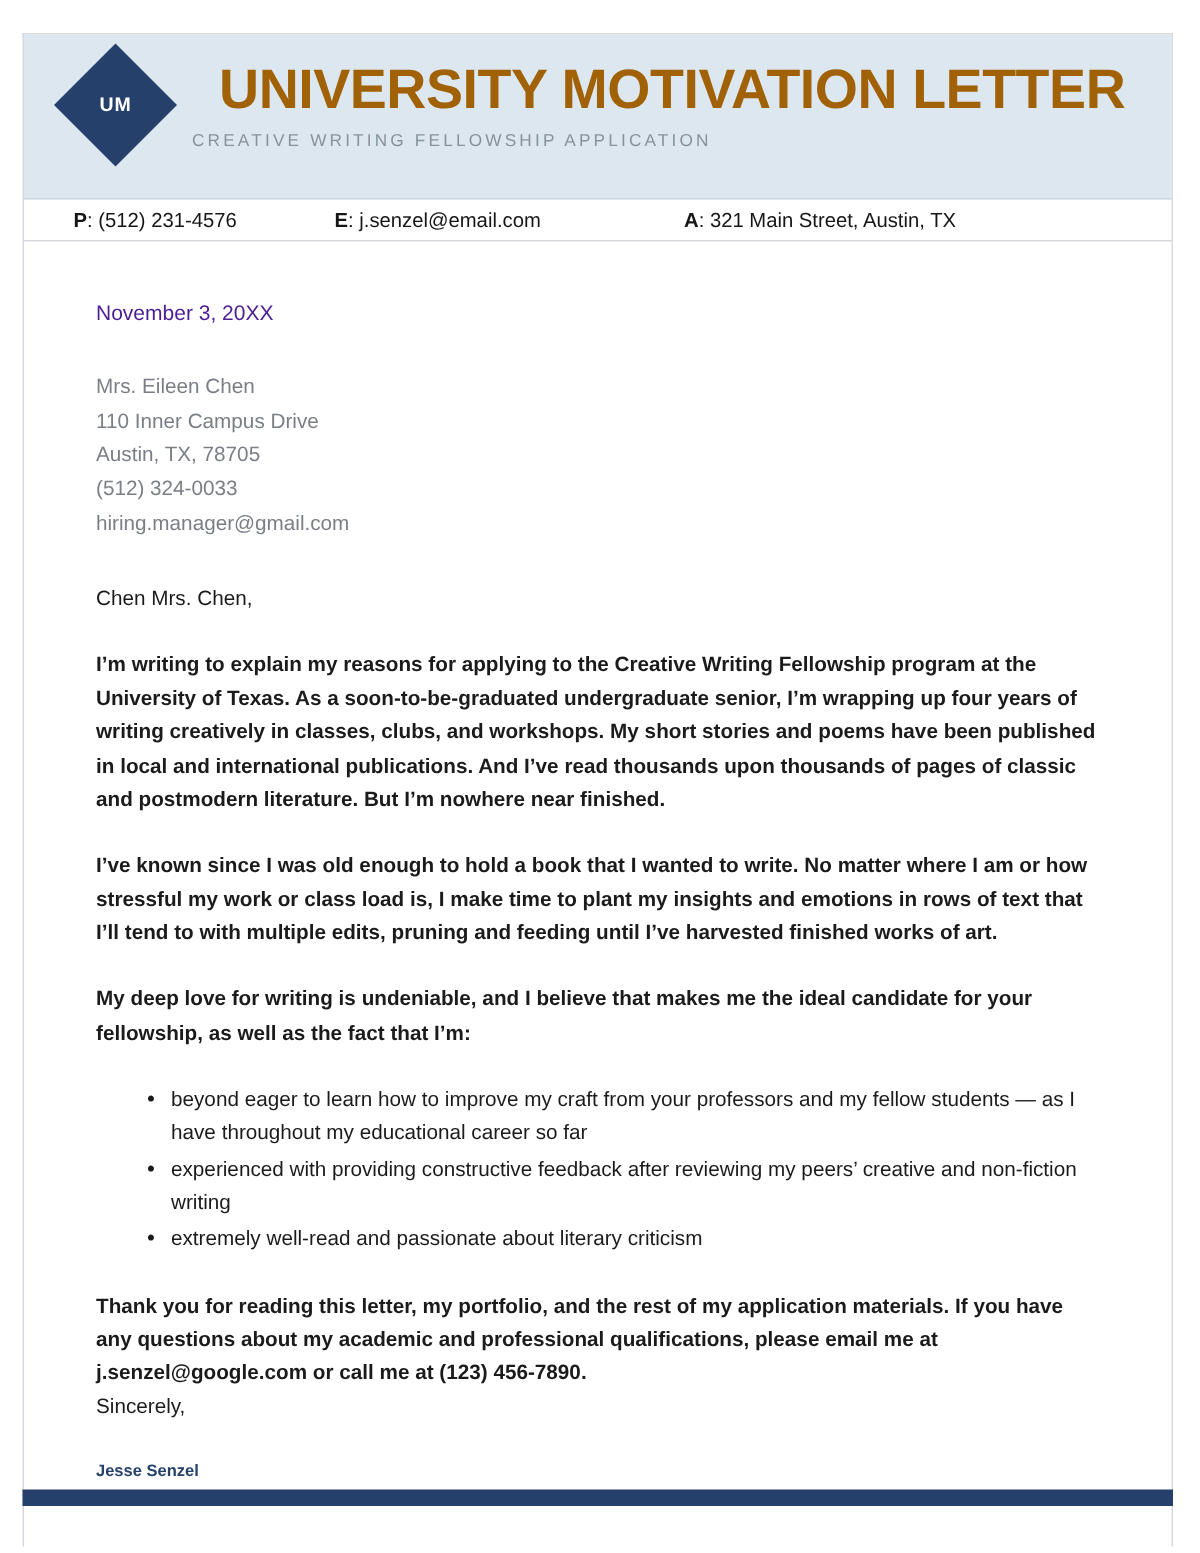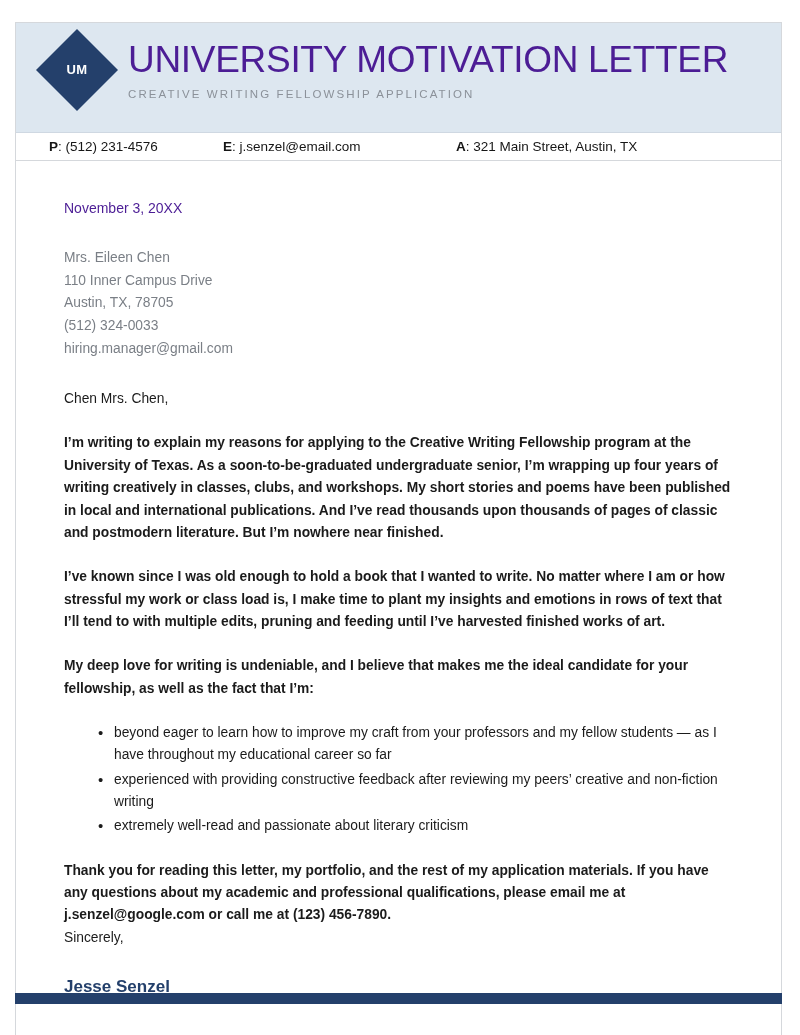--- a/index.html
+++ b/index.html
@@ -63,26 +63,27 @@
     font-family: "Liberation Sans", sans-serif;
   }
 
   .title-block {
     padding-left: 10px;
     padding-top: 2px;
     flex: 1;
   }
   .doc-title {
     font-size: 37px;
-    font-weight: normal;
-    color: #4c1d95;
+    font-weight: bold;
+    color: #a16207;
     letter-spacing: -0.3px;
     line-height: 1.05;
     white-space: nowrap;
     font-family: "Liberation Sans", sans-serif;
+    margin-left: 18px;
   }
   .doc-subtitle {
     font-size: 11.5px;
     color: #8b9199;
     letter-spacing: 2.1px;
     margin-top: 9px;
     font-family: "Liberation Sans", sans-serif;
   }
 
   
@@ -144,21 +145,21 @@
     top: -1px;
     font-size: 15px;
     color: #1b1b1b;
   }
 
   .closing { margin-bottom: 24px; }
 
   .signature {
     color: #24406b;
     font-weight: bold;
-    font-size: 17px;
+    font-size: 11px;
   }
 
   
   .footer-bar {
     position: absolute;
     left: 15px;
     top: 993px;
     width: 767px;
     height: 11px;
     background: #24406b;

